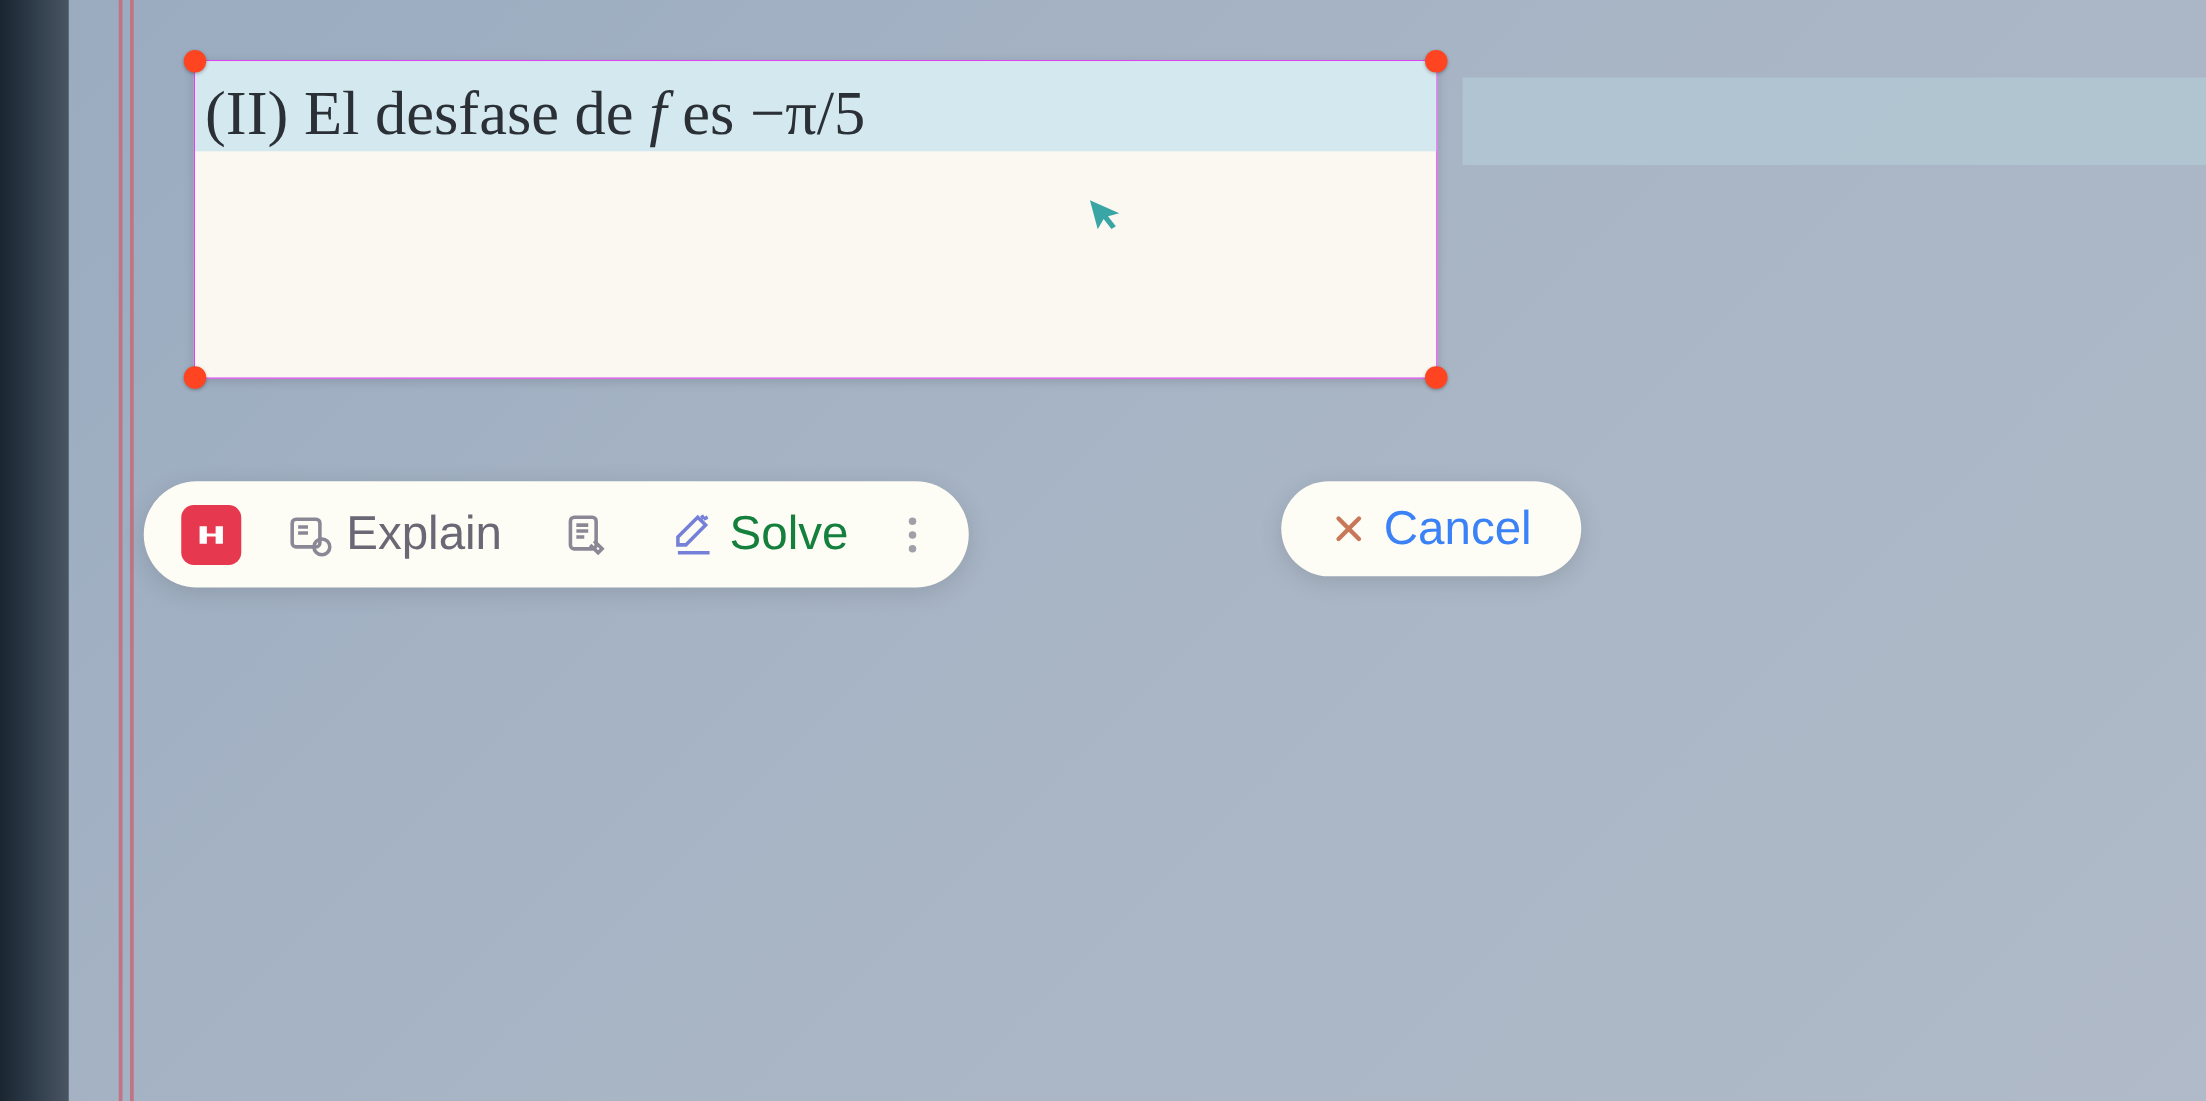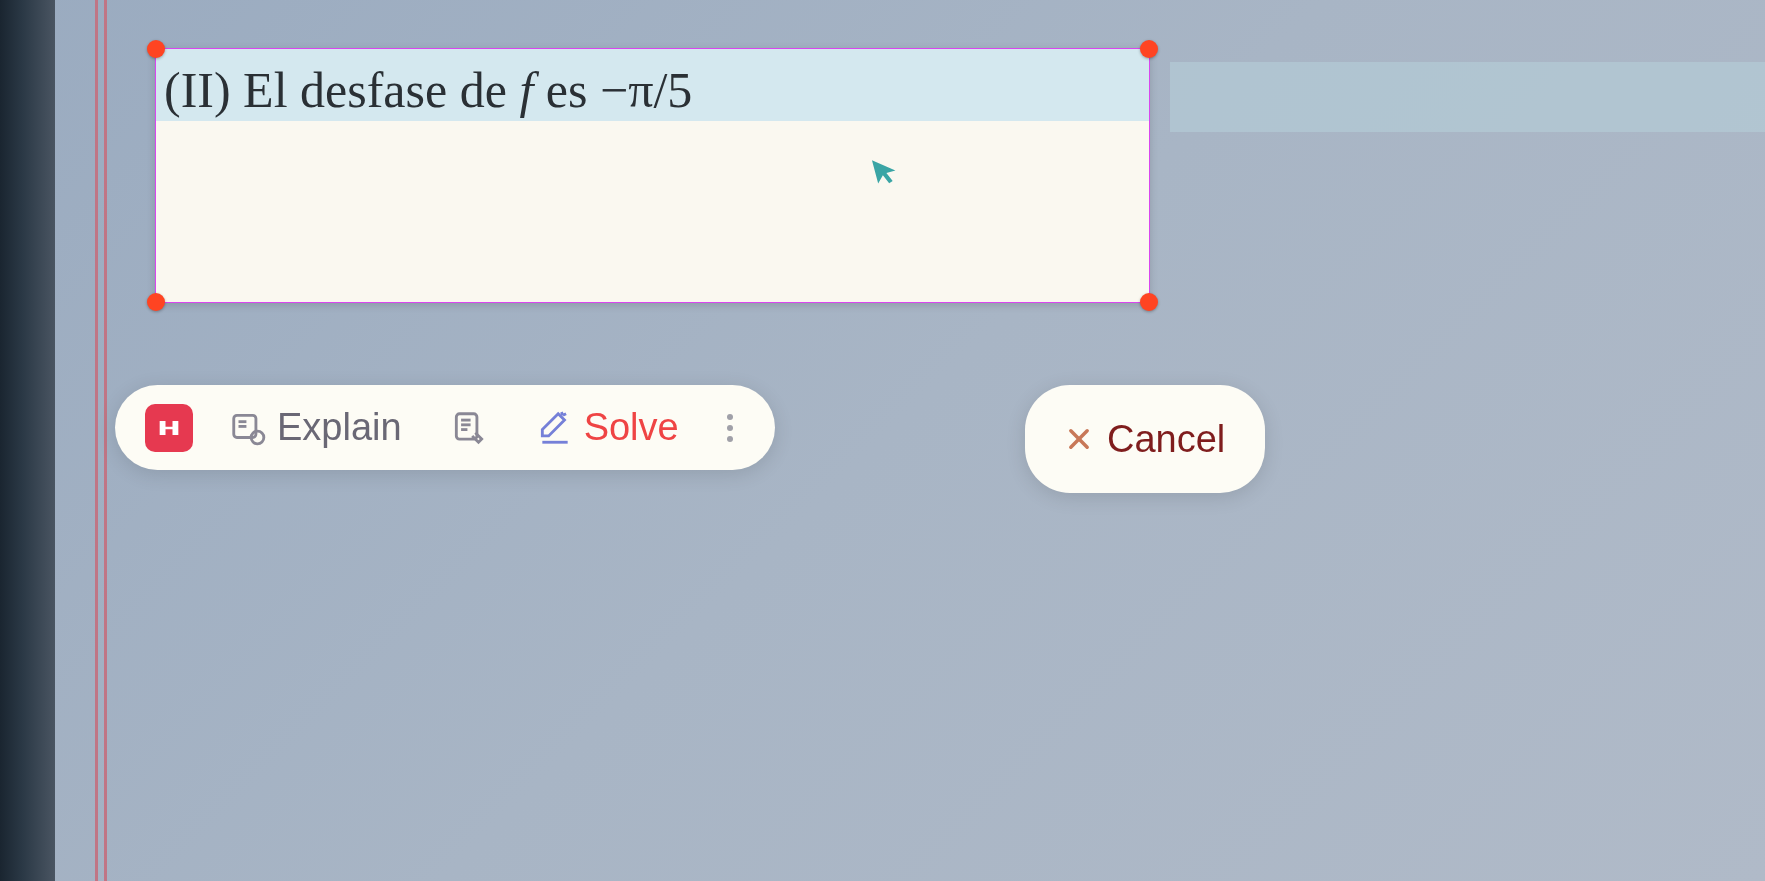--- a/index.html
+++ b/index.html
@@ -132,21 +132,21 @@
       align-items: center;
       gap: 10px;
       font-size: 38px;
       color: #6a6875;
       cursor: pointer;
       padding: 8px 12px;
       border-radius: 8px;
     }
     
     .toolbar-button.solve {
-      color: #ef4444;
+      color: #15803d;
       justify-content: space-between;
     }
     
     .toolbar-icon {
       width: 38px;
       height: 38px;
       flex-shrink: 0;
     }
     
     .more-dots {
@@ -161,31 +161,31 @@
       width: 6px;
       height: 6px;
       background: #a0a0a8;
       border-radius: 50%;
     }
     
     .cancel-button {
       position: absolute;
       left: 1025px;
       top: 385px;
-      height: 108px;
+      height: 76px;
       background: #fdfcf5;
       border-radius: 45px;
       display: flex;
       align-items: center;
       padding: 0 40px;
       gap: 14px;
       box-shadow: 0 4px 20px rgba(0,0,0,0.12);
       font-family: -apple-system, BlinkMacSystemFont, 'Segoe UI', Arial, sans-serif;
       cursor: pointer;
-      color: #7f1d1d;
+      color: #3b82f6;
       font-size: 38px;
     }
     
     .cancel-x {
       width: 28px;
       height: 28px;
     }
     
     .right-strip {
       position: absolute;

